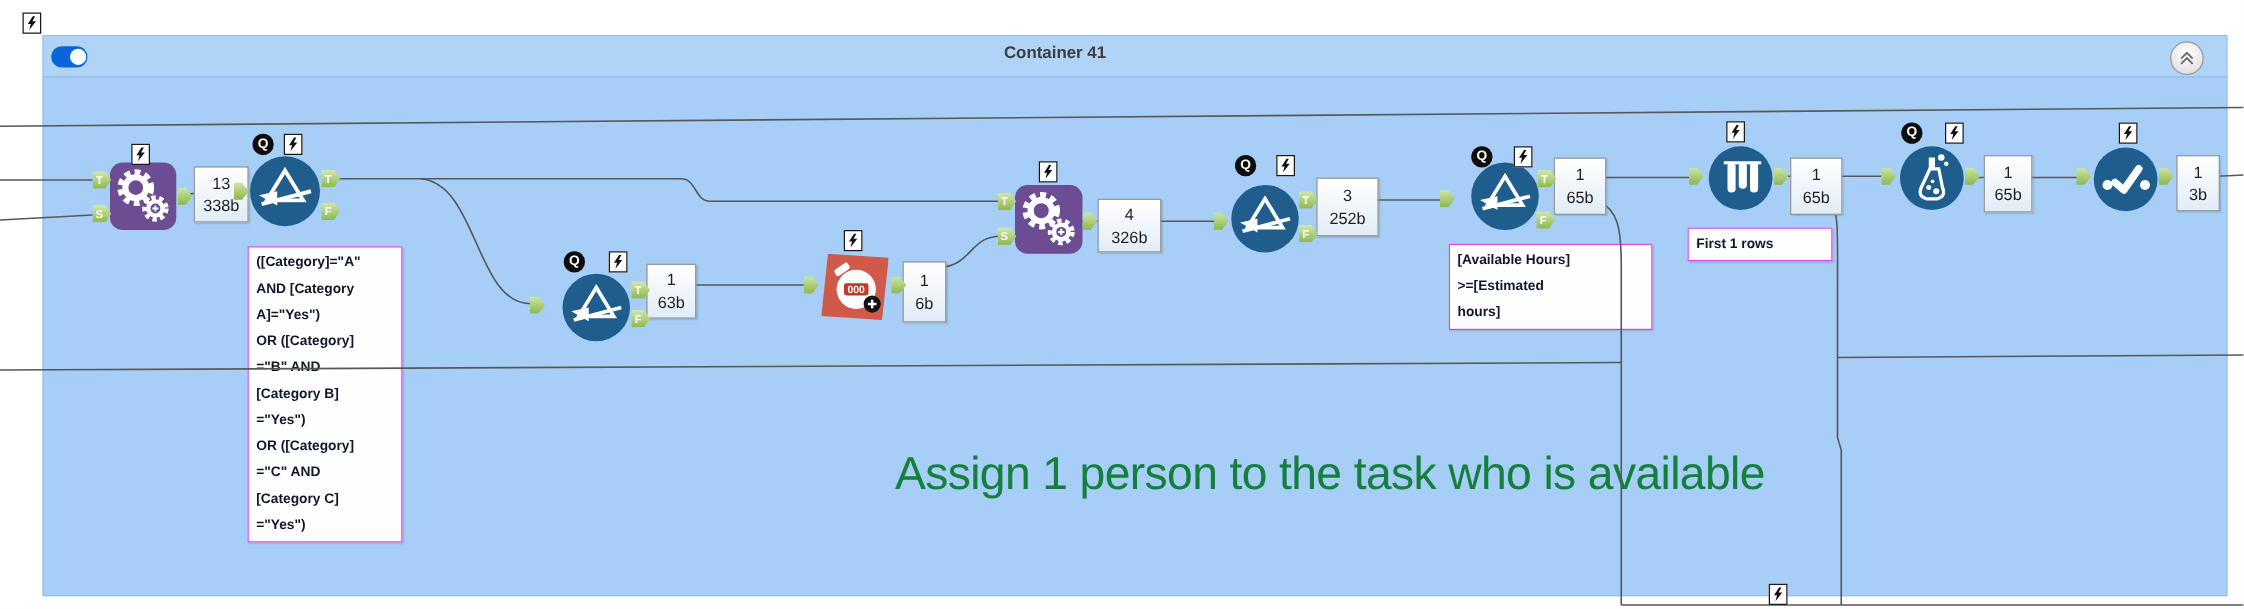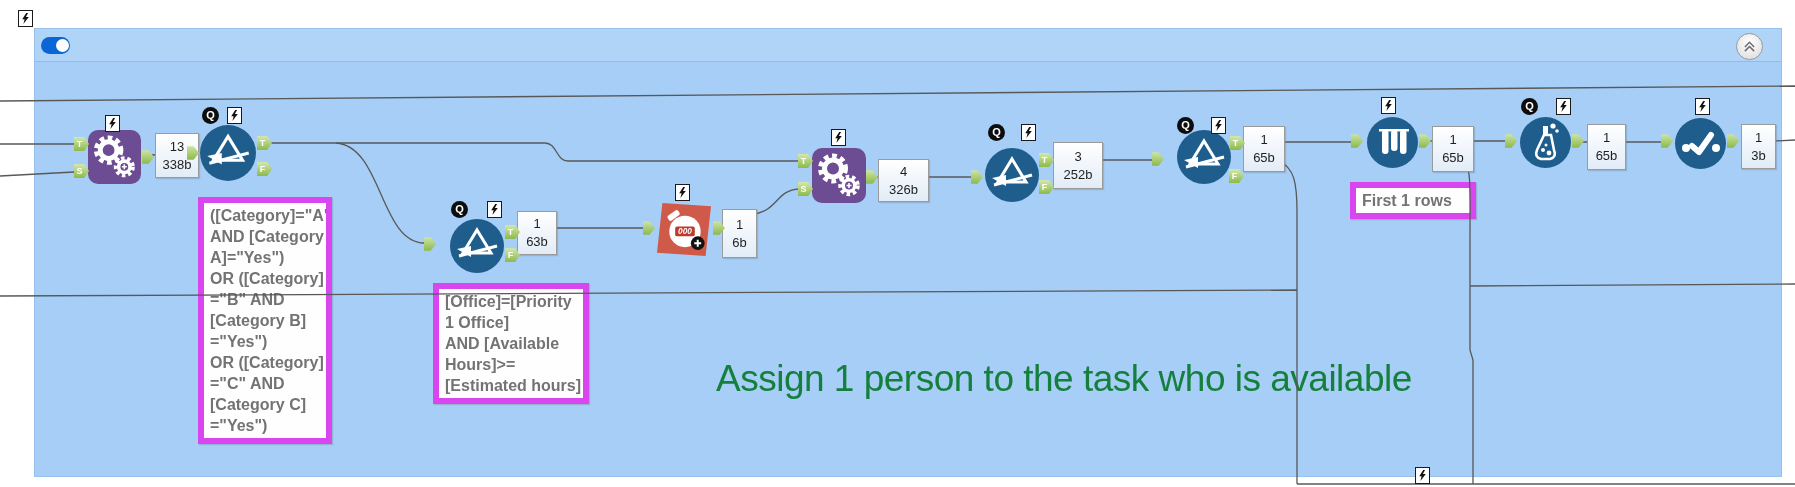--- a/index.html
+++ b/index.html
@@ -9,28 +9,28 @@
                  border:1px solid #96c1ec;box-sizing:border-box;background:#a6cef6;z-index:1;}
   .container-header{position:absolute;left:0;top:0;width:100%;height:33px;background:#b0d4f8;
                     border-bottom:1px solid #8fbce9;box-sizing:border-box;}
   .container-title{position:absolute;left:659px;top:5px;width:300px;text-align:center;
                    font-weight:bold;font-size:13.5px;color:#3d3d3d;}
   .toggle{position:absolute;left:6px;top:8px;width:29px;height:17px;border-radius:9px;background:#0a66d6;}
   .toggle-knob{position:absolute;left:15px;top:2px;width:13px;height:13px;border-radius:50%;background:#fff;}
   .collapse-btn{position:absolute;right:18px;top:4px;width:27px;height:27px;border-radius:50%;
                 background:radial-gradient(circle at 50% 35%,#ffffff,#dadada);border:1px solid #9a9a9a;box-sizing:border-box;}
   .wires{position:absolute;left:0;top:0;z-index:3;pointer-events:none;}
-  .ann{position:absolute;z-index:2;background:#fefefe;border:6px solid #d946ef;
-       box-shadow:1px 1px 1px rgba(110,130,150,.35);color:#737373;
-       font-weight:bold;font-size:16px;line-height:21px;padding:2px 6px;white-space:pre;overflow:hidden;}
+  .ann{position:absolute;z-index:2;background:#fefefe;border:1px solid #d946ef;
+       box-shadow:1px 1px 1px rgba(110,130,150,.35);color:#0f172a;
+       font-weight:bold;font-size:11px;line-height:21px;padding:2px 6px;white-space:pre;overflow:hidden;}
   .bignote{position:absolute;z-index:2;left:716px;top:358px;font-size:37px;letter-spacing:-0.5px;color:#15803d;}
   .tool{position:absolute;z-index:4;}
   .tc{border-radius:50%;background:#1f5d8c;}
   .macro{background:#6c4c93;border-radius:10px;}
-  .countshape{background:#d05a49;clip-path:polygon(10% 0,100% 6%,90% 100%,0 94%);font-style:italic;}
+  .countshape{background:#d05a49;clip-path:polygon(10% 0,100% 6%,90% 100%,0 94%);}
   .cl{position:absolute;z-index:4;border:1px solid #9b9b9b;background:linear-gradient(#ffffff,#e2ecf7);
       box-shadow:1px 1px 1px rgba(110,130,150,.35);display:flex;flex-direction:column;align-items:center;
       justify-content:center;font-size:13px;color:#1f1f1f;line-height:1.35;}
   .flag{position:absolute;z-index:5;width:15px;height:14px;
         clip-path:polygon(0 0,68% 0,100% 50%,68% 100%,0 100%);
         background:linear-gradient(#d3e8ab,#8cb94c);color:#fff;font-weight:bold;font-size:9px;
         line-height:14px;text-align:center;padding-right:4px;box-sizing:border-box;}
   .arrowa{position:absolute;z-index:5;width:12px;height:16px;
           clip-path:polygon(0 8%,55% 8%,100% 50%,55% 92%,0 92%);
           background:linear-gradient(#d3e8ab,#86b545);}
@@ -43,20 +43,21 @@
 </head>
 <body>
 
 <div class="canvas">
 
   <div class="container-box">
     <div class="container-header">
       <div class="toggle">
         <div class="toggle-knob"></div>
       </div>
+      <div class="container-title">Container 41</div>
       <div class="collapse-btn">
         <svg class="iconsvg" viewBox="0 0 27 27">
           <polyline points="8.5,14 13.5,9 18.5,14" fill="none" stroke="#6a6a6a" stroke-width="1.6"></polyline>
           <polyline points="8.5,18.5 13.5,13.5 18.5,18.5" fill="none" stroke="#6a6a6a" stroke-width="1.6"></polyline>
         </svg>
       </div>
     </div>
   </div>
 
   <div class="bignote">Assign 1 person to the task who is available</div>
@@ -65,25 +66,23 @@
 AND [Category
 A]="Yes")
 OR ([Category]
 ="B" AND
 [Category B]
 ="Yes")
 OR ([Category]
 ="C" AND
 [Category C]
 ="Yes")</div>
-  <div class="ann" style="left:433px;top:283px;width:132px;">[Office]=[Priority
-1 Office]
-AND [Available
-Hours]&gt;=
-[Estimated hours]</div>
+  <div class="ann" style="left:1159px;top:195px;width:149px;">[Available Hours]
+&gt;=[Estimated
+hours]</div>
   <div class="ann" style="left:1350px;top:182px;width:102px;">First 1 rows</div>
 
   <svg class="wires" width="1795" height="487" viewBox="0 0 1795 487">
     <g fill="none" stroke="#585858" stroke-width="1.3">
       <path d="M0,101 L1795,86"></path>
       <path d="M0,144 H74"></path>
       <path d="M0,176 L74,172"></path>
       <path d="M152,155 L188,153"></path>
       <path d="M270,143 H545 C557,143 556,161 568,161 H799"></path>
       <path d="M336,143 C382,146 380,242 424,243"></path>

